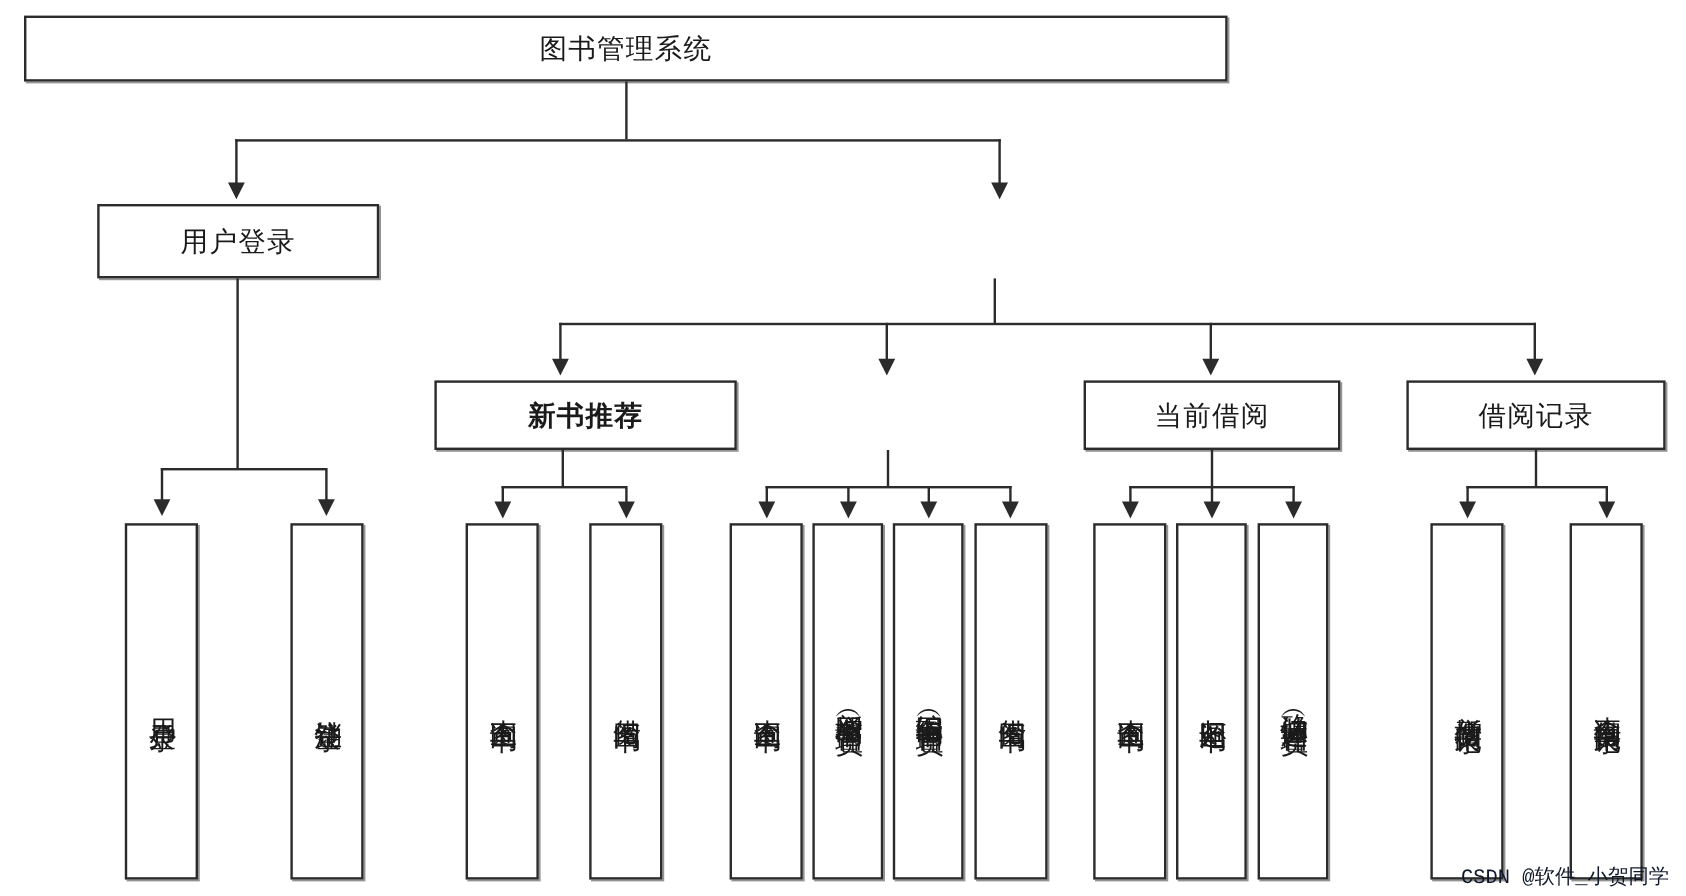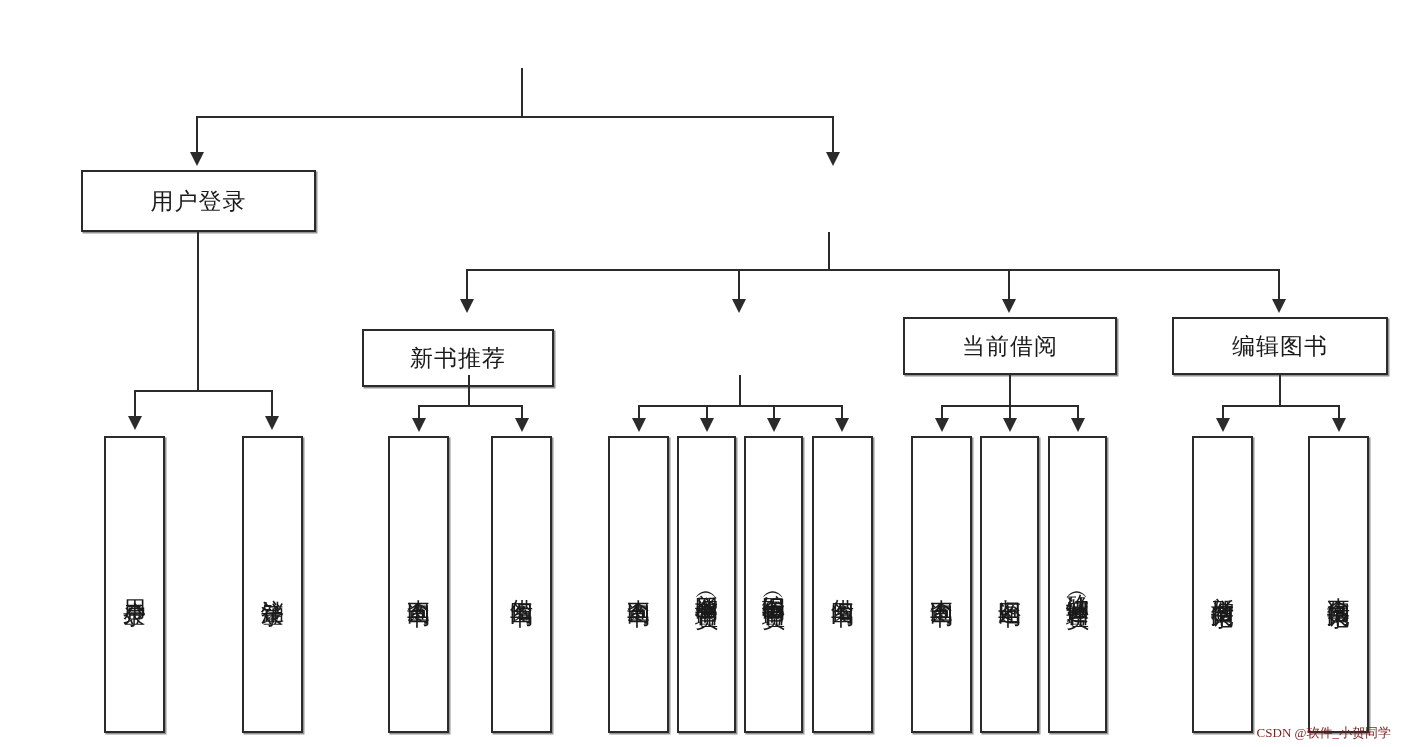--- a/index.html
+++ b/index.html
@@ -54,31 +54,32 @@
     width: 0;
     height: 0;
     border-left: 7px solid transparent;
     border-right: 7px solid transparent;
     border-top: 14px solid #2b2b2b;
   }
   #watermark {
     position: absolute;
     right: 14px;
     bottom: 5px;
-    font-size: 13px;
-    color: #7f1d1d;
+    font-size: 17px;
+    color: #0f172a;
     white-space: nowrap;
-    font-family: Liberation Serif, serif;
+    font-family: Liberation Mono, monospace;
   }
 </style>
 </head>
 <body>
 
 <div id="canvas">
 
+  <div class="node node-h" style="left:20px; top:13px; width:1003px; height:55px;">图书管理系统</div>
 
   <div class="edge edge-v" style="left:521px; top:68px; width:2px; height:48px;"></div>
 
   <div class="edge edge-h" style="left:196px; top:116px; width:638px; height:2px;"></div>
 
   <div class="edge edge-v" style="left:196px; top:116px; width:2px; height:38px;"></div>
   <div class="arrow" style="left:190px; top:152px;"></div>
 
   <div class="edge edge-v" style="left:832px; top:116px; width:2px; height:38px;"></div>
   <div class="arrow" style="left:826px; top:152px;"></div>
@@ -104,23 +105,23 @@
 
   <div class="edge edge-v" style="left:738px; top:269px; width:2px; height:32px;"></div>
   <div class="arrow" style="left:732px; top:299px;"></div>
 
   <div class="edge edge-v" style="left:1008px; top:269px; width:2px; height:32px;"></div>
   <div class="arrow" style="left:1002px; top:299px;"></div>
 
   <div class="edge edge-v" style="left:1278px; top:269px; width:2px; height:32px;"></div>
   <div class="arrow" style="left:1272px; top:299px;"></div>
 
-  <div class="node node-h" style="left:362px; top:329px; width:192px; height:58px;">新书推荐</div>
+  <div class="node node-h" style="left:362px; top:317px; width:252px; height:58px;font-weight:bold;">新书推荐</div>
   <div class="node node-h" style="left:903px; top:317px; width:214px; height:58px;">当前借阅</div>
-  <div class="node node-h" style="left:1172px; top:317px; width:216px; height:58px;">编辑图书</div>
+  <div class="node node-h" style="left:1172px; top:317px; width:216px; height:58px;">借阅记录</div>
 
   <div class="edge edge-v" style="left:468px; top:375px; width:2px; height:31px;"></div>
   <div class="edge edge-h" style="left:418px; top:405px; width:104px; height:2px;"></div>
   <div class="edge edge-v" style="left:418px; top:405px; width:2px; height:15px;"></div>
   <div class="arrow" style="left:412px; top:418px;"></div>
   <div class="edge edge-v" style="left:521px; top:405px; width:2px; height:15px;"></div>
   <div class="arrow" style="left:515px; top:418px;"></div>
 
   <div class="node node-v" style="left:388px; top:436px; width:61px; height:297px;">查询图书</div>
   <div class="node node-v" style="left:491px; top:436px; width:61px; height:297px;">借阅图书</div>

